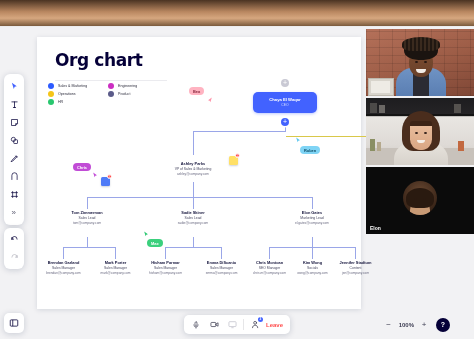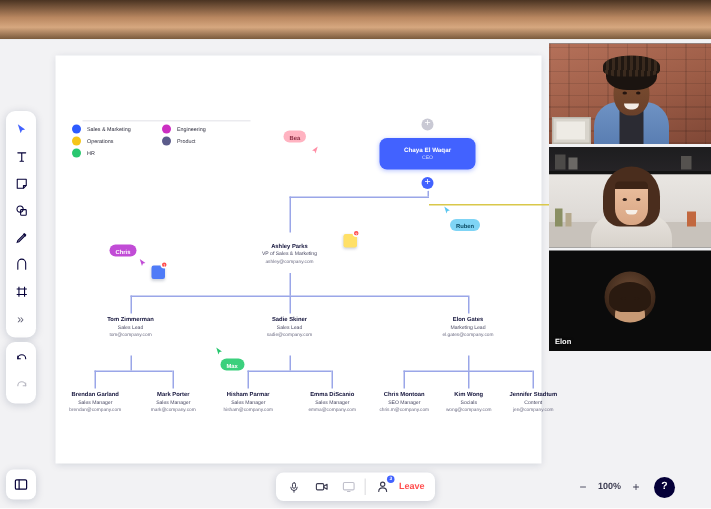--- a/index.html
+++ b/index.html
@@ -391,20 +391,21 @@
 
   <div class="leftbottom">
     <svg width="10" height="10" viewBox="0 0 24 24" fill="none" stroke="#050038" stroke-width="1.9">
       <rect x="3" y="4.5" width="18" height="15" rx="2"></rect>
         <path d="M9 4.5v15"></path>
     </svg>
   </div>
 
   <div class="frame">
 
+    <div class="org-title">Org chart</div>
     <div class="title-rule"></div>
 
     <div class="legend">
       <div class="lg">
         <span class="lg-dot" style="background:#2d5bff"></span>
         <span class="lg-txt">Sales &amp; Marketing</span>
       </div>
       <div class="lg">
         <span class="lg-dot" style="background:#cc2fc2"></span>
         <span class="lg-txt">Engineering</span>

